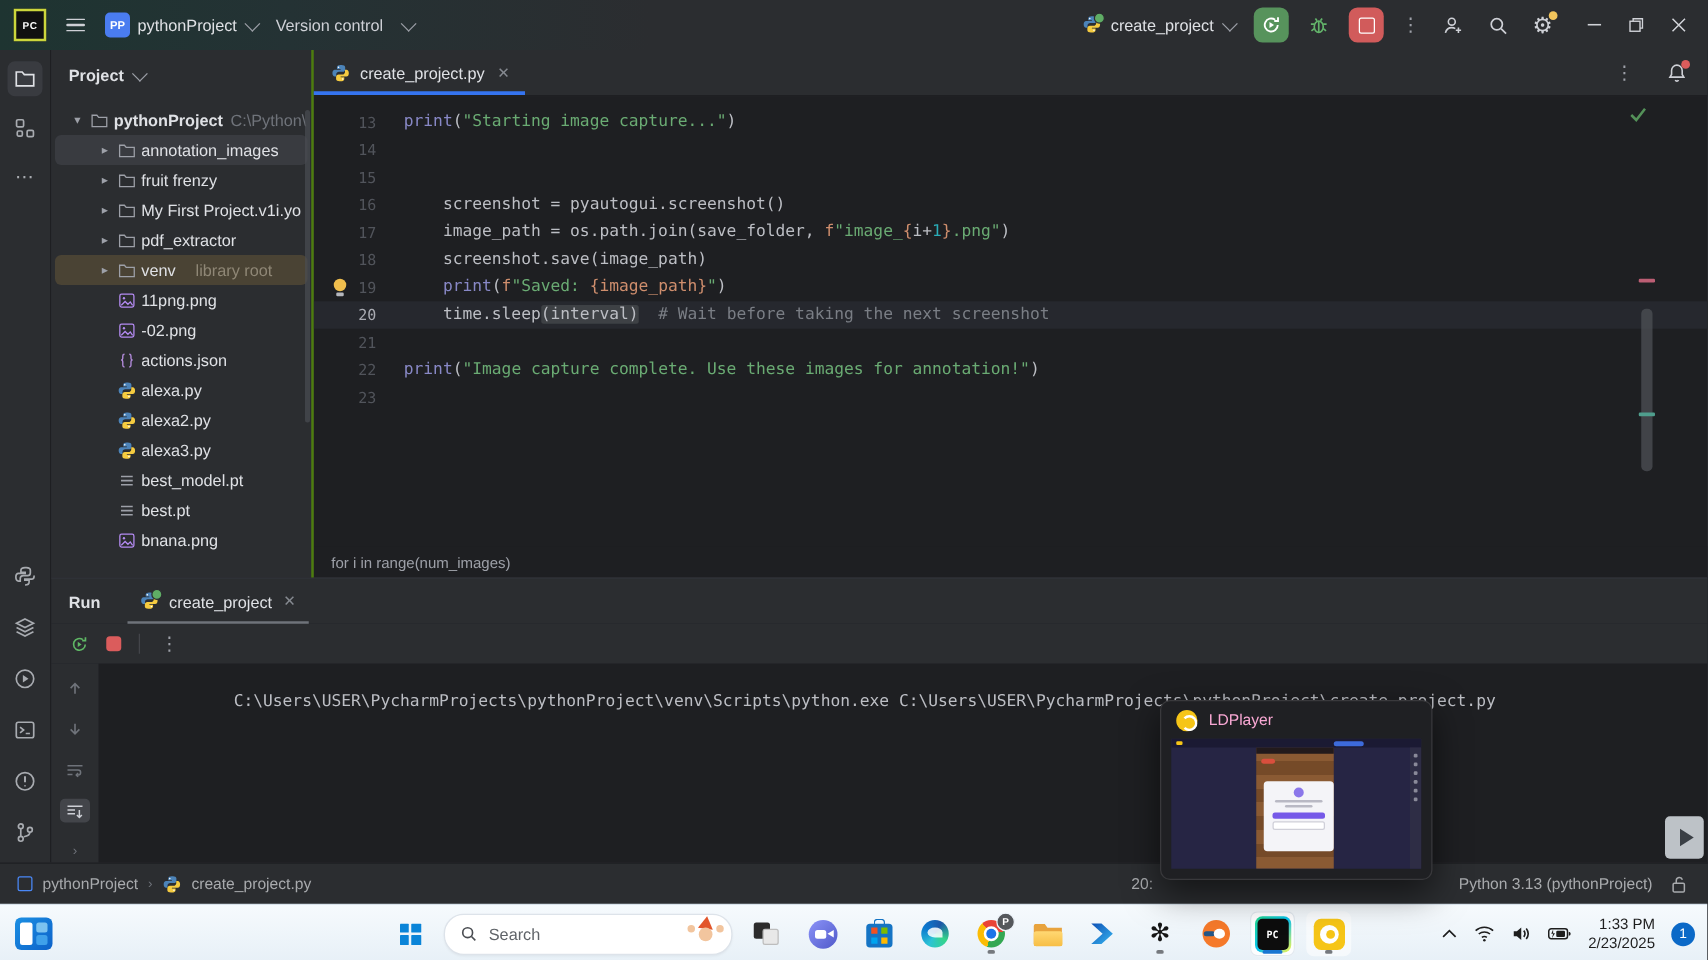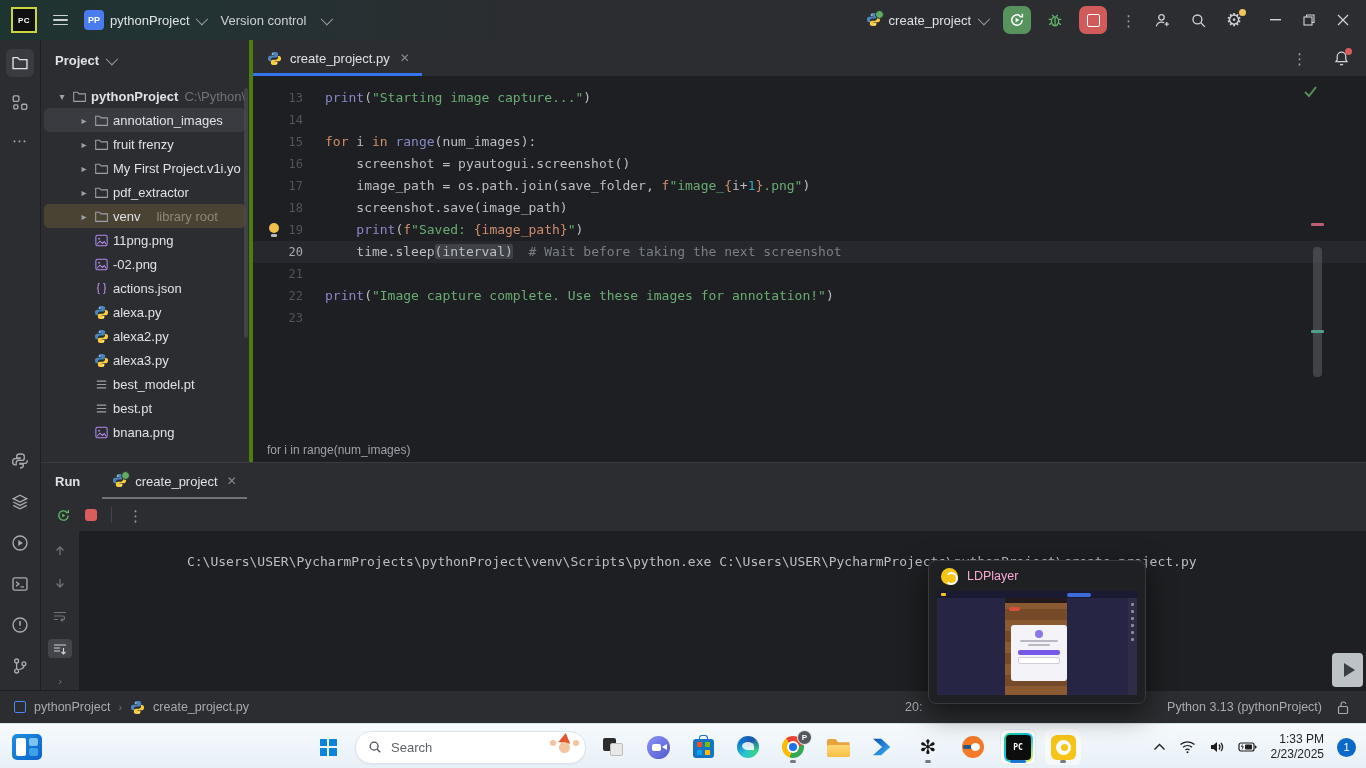--- a/index.html
+++ b/index.html
@@ -33,21 +33,21 @@
   .workspace{height:650px;flex:none;display:flex;}
   .activitybar{width:40px;flex:none;background:#2B2D30;border-right:1px solid #1E1F22;display:flex;flex-direction:column;align-items:center;padding:9px 0 10px;}
   .ab-ic{width:28px;height:28px;display:grid;place-items:center;border-radius:6px;margin-bottom:11px;cursor:pointer;color:#A8ABB0;}
   .ab-ic.sel{background:#393B40;}
   .ab-spacer{flex:1;}
   .ab-bottom .ab-ic{margin-bottom:13px;}
   .right-col{flex:1;display:flex;flex-direction:column;min-width:0;}
   .main-row{height:422px;flex:none;display:flex;min-width:0;}
 
   
-  .project-panel{width:208px;flex:none;background:#2B2D30;border-right:4px solid #4d7c0f;position:relative;overflow:hidden;}
+  .project-panel{width:208px;flex:none;background:#2B2D30;border-right:2px solid #4d7c0f;position:relative;overflow:hidden;}
   .pp-header{height:40px;display:flex;align-items:center;gap:7px;padding-left:14px;font-size:13px;font-weight:bold;color:#DFE1E5;}
   .tree{padding-top:4px;}
   .trow{height:24px;display:flex;align-items:center;font-size:13px;color:#DFE1E5;white-space:nowrap;cursor:pointer;margin:0 3px;border-radius:5px;overflow:hidden;}
   .trow.sel{background:#393B40;}
   .trow.lib{background:#4A4334;}
   .tchev{width:16px;flex:none;text-align:center;color:#9DA0A8;font-size:10px;}
   .ticon{width:19px;flex:none;display:inline-flex;justify-content:center;}
   .tlabel{margin-left:2px;}
   .tlabel.b{font-weight:bold;}
   .tpath{color:#6F737A;margin-left:6px;}
@@ -538,21 +538,20 @@
                 <div class="cl">
                   <span class="ln">13</span>
                   <span class="ct"><span class="tok-builtin">print</span><span class="tok-plain">(</span><span class="tok-str">"Starting image capture..."</span><span class="tok-plain">)</span></span>
                 </div>
                 <div class="cl">
                   <span class="ln">14</span>
                   <span class="ct"></span>
                 </div>
                 <div class="cl">
                   <span class="ln">15</span>
-                  <span class="ct"><span class="tok-kw">for</span><span class="tok-plain"> i </span><span class="tok-kw">in</span><span class="tok-plain"> </span><span class="tok-builtin">range</span><span class="tok-plain">(num_images):</span></span>
                 </div>
                 <div class="cl">
                   <span class="ln">16</span>
                   <span class="ct"><span class="tok-plain">    screenshot = pyautogui.screenshot()</span></span>
                 </div>
                 <div class="cl">
                   <span class="ln">17</span>
                   <span class="ct"><span class="tok-plain">    image_path = os.path.join(save_folder, </span><span class="tok-kw">f</span><span class="tok-str">"image_</span><span class="tok-kw">{</span><span class="tok-plain">i+</span><span class="tok-num">1</span><span class="tok-kw">}</span><span class="tok-str">.png"</span><span class="tok-plain">)</span></span>
                 </div>
                 <div class="cl">

